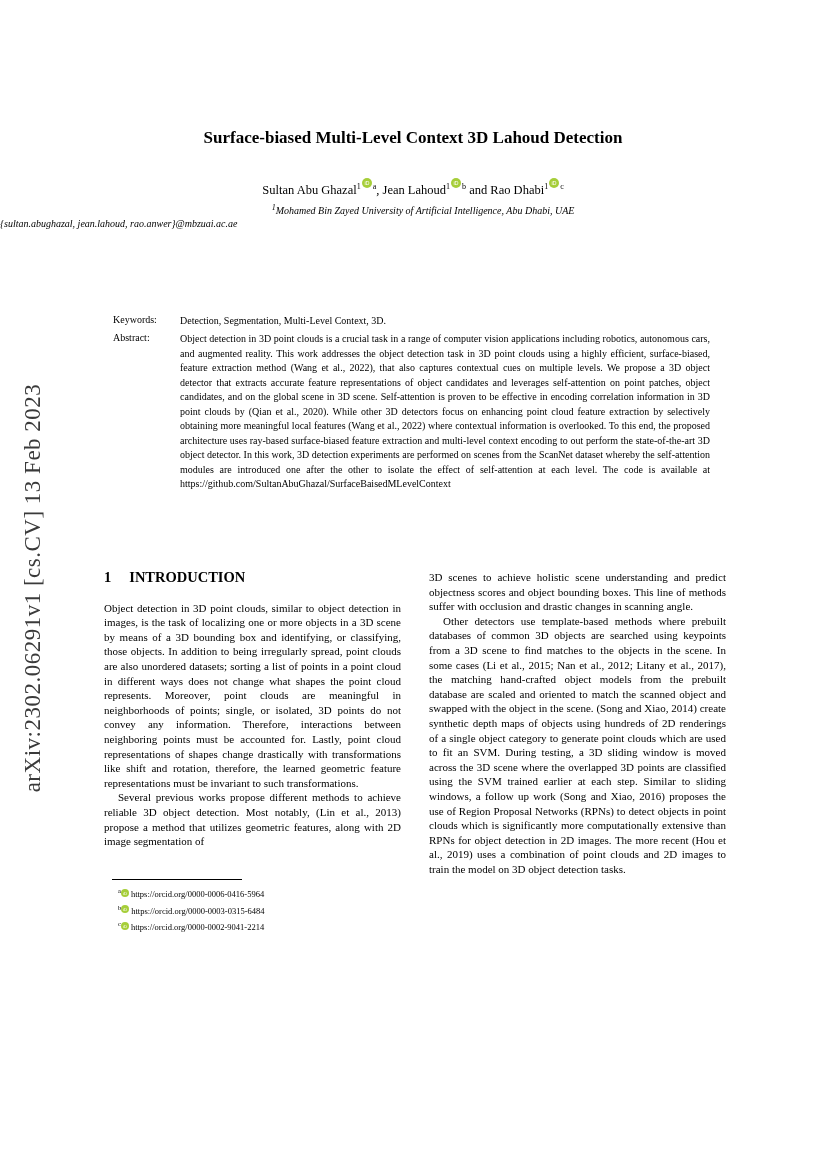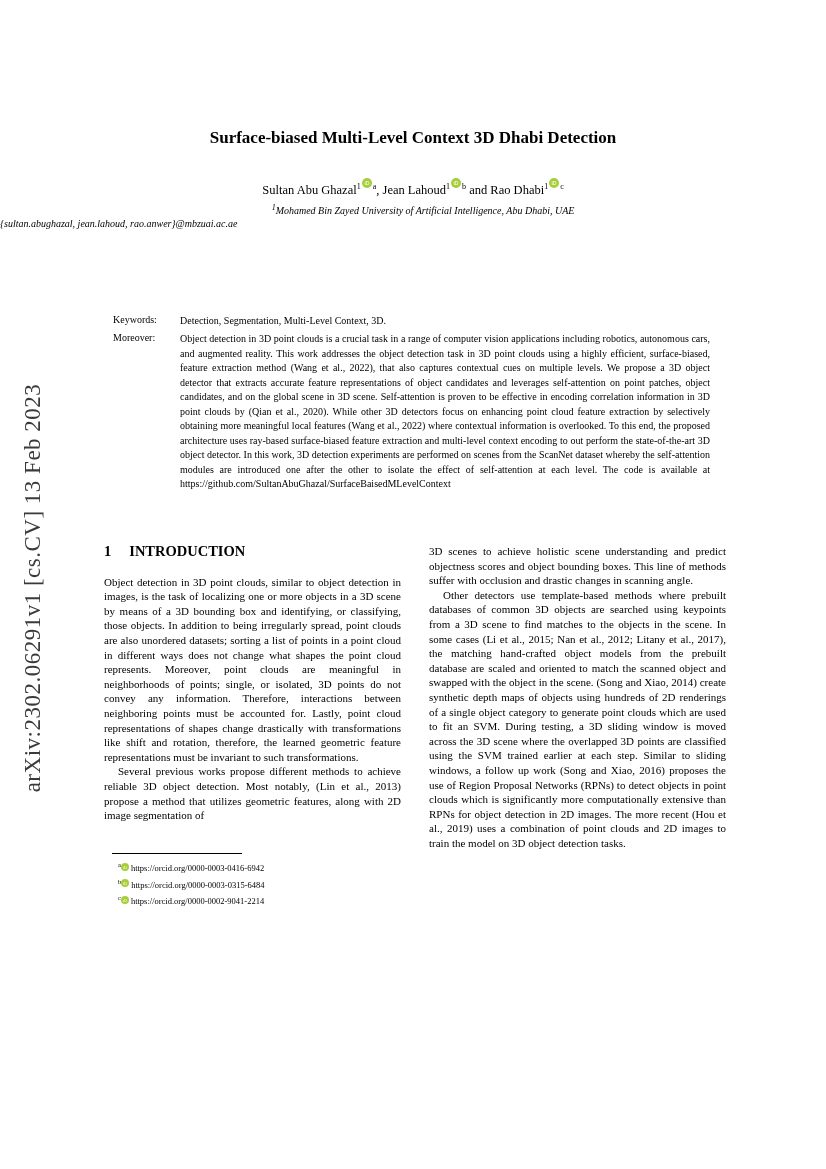--- a/index.html
+++ b/index.html
@@ -63,21 +63,21 @@
     width: 600px;
     display: flex;
     font-size: 10px;
   }
   .meta-row .meta-label { width: 67px; flex: 0 0 67px; }
   .meta-row .meta-body  { width: 530px; flex: 0 0 530px; text-align: justify; line-height: 14.5px; }
   .keywords-row { top: 314px; }
   .abstract-row { top: 332px; }
   .columns {
     position: absolute;
-    top: 544px;
+    top: 570px;
     left: 104px;
     width: 622px;
     display: flex;
     gap: 28px;
     font-size: 11px;
     line-height: 14.6px;
   }
   .col { width: 297px; flex: 0 0 297px; }
   .section-heading {
     font-size: 14.5px;
@@ -104,21 +104,21 @@
   .orcid-sm { vertical-align: 0; margin: 0 2px 0 0; }
   a.plainlink { color: #000; text-decoration: none; }
 </style>
 </head>
 <body>
 
 <div class="page">
 
   <div class="arxiv-strip">arXiv:2302.06291v1  [cs.CV]  13 Feb 2023</div>
 
-  <div class="title">Surface-biased Multi-Level Context 3D Dhabi Detection</div>
+  <div class="title">Surface-biased Multi-Level Context 3D Lahoud Detection</div>
 
   <div class="authors">
     <span><span>Sultan Abu Ghazal</span><sup>1</sup><sup><svg class="orcid" width="10" height="10" viewBox="0 0 10 10">
             <circle cx="5" cy="5" r="5" fill="#a6ce39"></circle>
             <text x="5" y="7.3" font-size="5.5" fill="#ffffff" text-anchor="middle" font-family="Liberation Sans, sans-serif">iD</text>
           </svg></sup><sup>a</sup></span><span>, </span><span><span>Jean Lahoud</span><sup>1</sup><sup><svg class="orcid" width="10" height="10" viewBox="0 0 10 10">
             <circle cx="5" cy="5" r="5" fill="#a6ce39"></circle>
             <text x="5" y="7.3" font-size="5.5" fill="#ffffff" text-anchor="middle" font-family="Liberation Sans, sans-serif">iD</text>
           </svg></sup><sup>b</sup></span><span> and </span><span><span>Rao Dhabi</span><sup>1</sup><sup><svg class="orcid" width="10" height="10" viewBox="0 0 10 10">
             <circle cx="5" cy="5" r="5" fill="#a6ce39"></circle>
@@ -128,41 +128,41 @@
 
   <div class="affiliation"><sup>1</sup><span>Mohamed Bin Zayed University of Artificial Intelligence, Abu Dhabi, UAE</span></div>
   <div class="email">{sultan.abughazal, jean.lahoud, rao.anwer}@mbzuai.ac.ae</div>
 
   <div class="meta-row keywords-row">
     <div class="meta-label">Keywords:</div>
     <div class="meta-body">Detection, Segmentation, Multi-Level Context, 3D.</div>
   </div>
 
   <div class="meta-row abstract-row">
-    <div class="meta-label">Moreover:</div>
+    <div class="meta-label">Abstract:</div>
     <div class="meta-body">
       <span>Object detection in 3D point clouds is a crucial task in a range of computer vision applications including robotics, autonomous cars, and augmented reality. This work addresses the object detection task in 3D point clouds using a highly efficient, surface-biased, feature extraction method (Wang et al., 2022), that also captures contextual cues on multiple levels. We propose a 3D object detector that extracts accurate feature representations of object candidates and leverages self-attention on point patches, object candidates, and on the global scene in 3D scene. Self-attention is proven to be effective in encoding correlation information in 3D point clouds by (Qian et al., 2020). While other 3D detectors focus on enhancing point cloud feature extraction by selectively obtaining more meaningful local features (Wang et al., 2022) where contextual information is overlooked. To this end, the proposed architecture uses ray-based surface-biased feature extraction and multi-level context encoding to out perform the state-of-the-art 3D object detector. In this work, 3D detection experiments are performed on scenes from the ScanNet dataset whereby the self-attention modules are introduced one after the other to isolate the effect of self-attention at each level. The code is available at</span>
       <span>https://github.com/SultanAbuGhazal/SurfaceBaisedMLevelContext</span>
     </div>
   </div>
 
   <div class="columns">
     <div class="col">
       <div class="section-heading">
         <span class="sec-num">1</span><span>INTRODUCTION</span>
       </div>
       <p>Object detection in 3D point clouds, similar to object detection in images, is the task of localizing one or more objects in a 3D scene by means of a 3D bounding box and identifying, or classifying, those objects. In addition to being irregularly spread, point clouds are also unordered datasets; sorting a list of points in a point cloud in different ways does not change what shapes the point cloud represents. Moreover, point clouds are meaningful in neighborhoods of points; single, or isolated, 3D points do not convey any information. Therefore, interactions between neighboring points must be accounted for. Lastly, point cloud representations of shapes change drastically with transformations like shift and rotation, therefore, the learned geometric feature representations must be invariant to such transformations.</p>
       <p class="indent">Several previous works propose different methods to achieve reliable 3D object detection. Most notably, (Lin et al., 2013) propose a method that utilizes geometric features, along with 2D image segmentation of</p>
 
       <div class="footnotes">
         <div class="footnote-rule"></div>
         <div class="footnote-line"><sup>a</sup><svg class="orcid-sm" width="8" height="8" viewBox="0 0 10 10">
               <circle cx="5" cy="5" r="5" fill="#a6ce39"></circle>
               <text x="5" y="7.3" font-size="5.5" fill="#ffffff" text-anchor="middle" font-family="Liberation Sans, sans-serif">iD</text>
-            </svg><a class="plainlink" href="#">https://orcid.org/0000-0003-0416-6942</a></div>
+            </svg><a class="plainlink" href="#">https://orcid.org/0000-0006-0416-5964</a></div>
         <div class="footnote-line"><sup>b</sup><svg class="orcid-sm" width="8" height="8" viewBox="0 0 10 10">
               <circle cx="5" cy="5" r="5" fill="#a6ce39"></circle>
               <text x="5" y="7.3" font-size="5.5" fill="#ffffff" text-anchor="middle" font-family="Liberation Sans, sans-serif">iD</text>
             </svg><a class="plainlink" href="#">https://orcid.org/0000-0003-0315-6484</a></div>
         <div class="footnote-line"><sup>c</sup><svg class="orcid-sm" width="8" height="8" viewBox="0 0 10 10">
               <circle cx="5" cy="5" r="5" fill="#a6ce39"></circle>
               <text x="5" y="7.3" font-size="5.5" fill="#ffffff" text-anchor="middle" font-family="Liberation Sans, sans-serif">iD</text>
             </svg><a class="plainlink" href="#">https://orcid.org/0000-0002-9041-2214</a></div>
       </div>
     </div>

